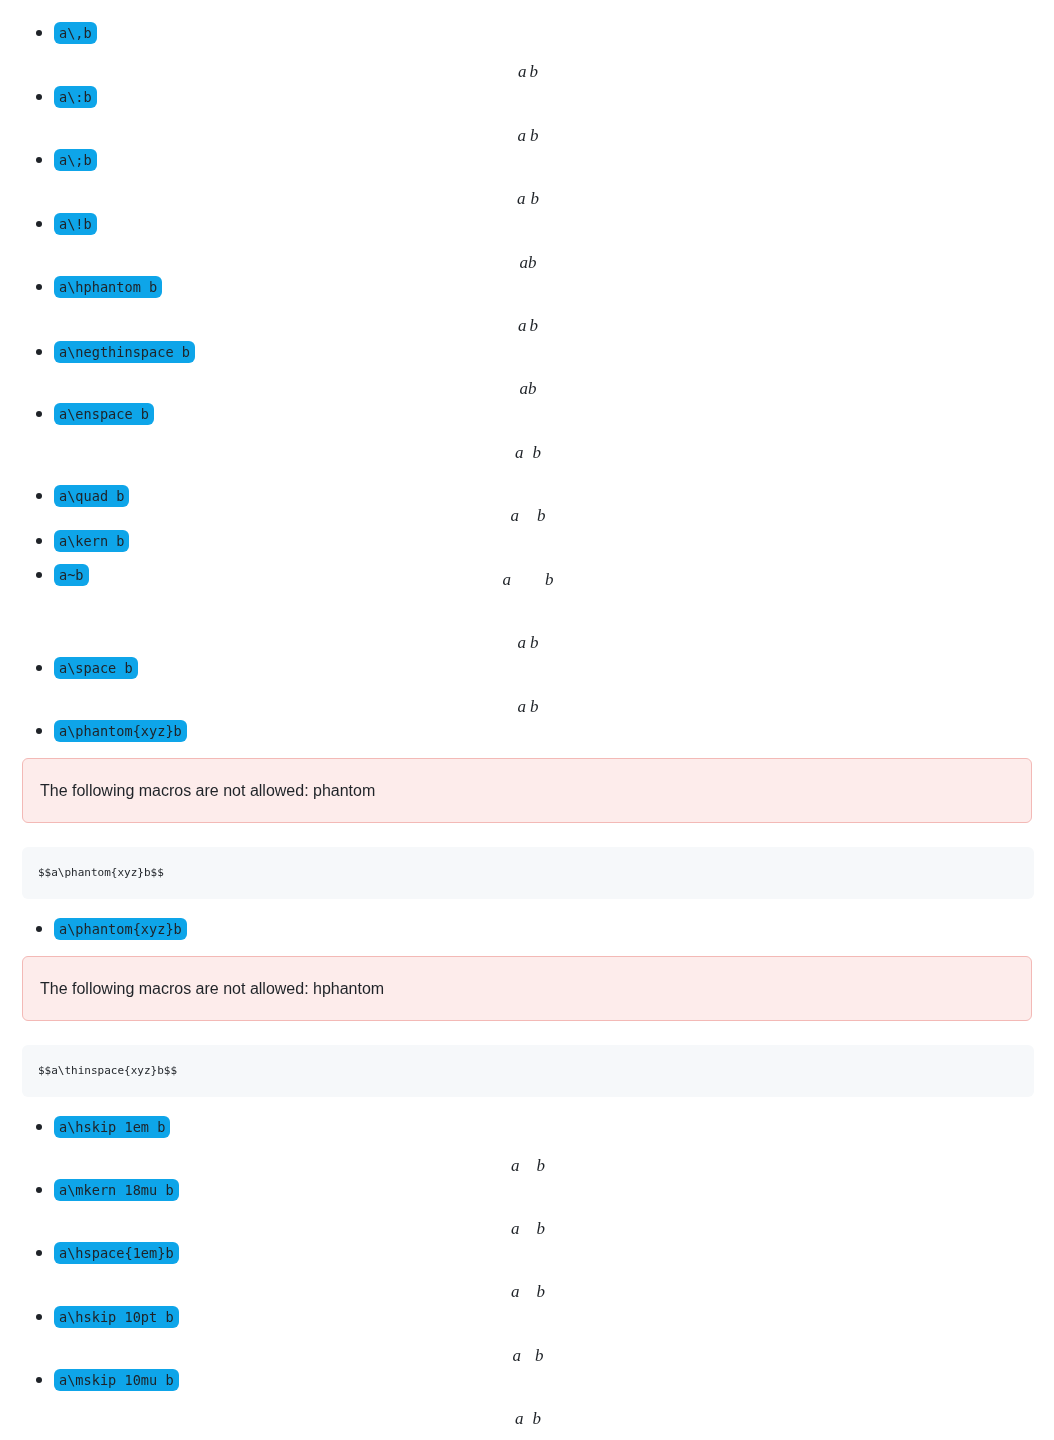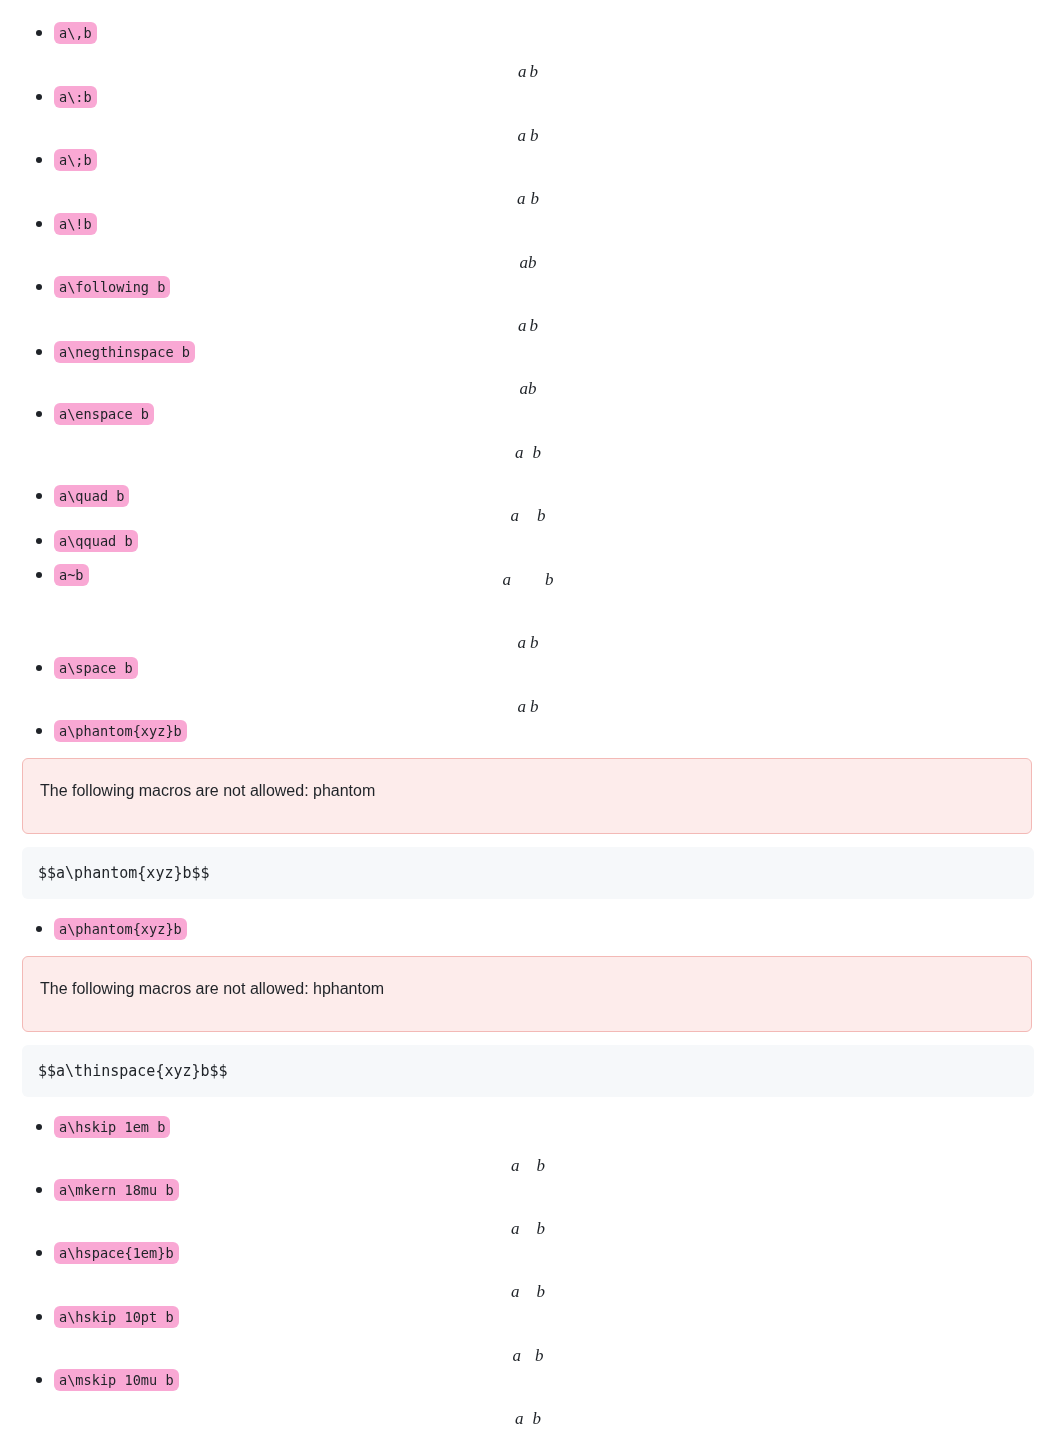--- a/index.html
+++ b/index.html
@@ -31,21 +31,21 @@
       border-radius: 50%;
       background: #1f2328;
     }
     .code {
       position: absolute;
       left: 54px;
       top: 2px;
       height: 22px;
       line-height: 22px;
       padding: 0 5px;
-      background: #f9a8d4;
+      background: #0ea5e9;
       border-radius: 6px;
       font-family: "DejaVu Sans Mono", monospace;
       font-size: 13.6px;
       color: #1f2328;
       white-space: pre;
     }
     .math {
       position: absolute;
       left: 0;
       width: 1056px;
@@ -56,21 +56,21 @@
       color: #1f2328;
       white-space: pre;
       height: 22px;
       line-height: 22px;
     }
     .math .a, .math .b { display: inline-block; }
     .error {
       position: absolute;
       left: 22px;
       width: 1010px;
-      height: 76px;
+      height: 65px;
       background: #fdeceb;
       border: 1px solid #f3b9b6;
       border-radius: 6px;
       box-sizing: border-box;
     }
     .error span {
       position: absolute;
       left: 17px;
       top: 0;
       line-height: 64px;
@@ -84,21 +84,21 @@
       height: 52px;
       background: #f6f8fa;
       border-radius: 6px;
     }
     .pre span {
       position: absolute;
       left: 16px;
       top: 0;
       line-height: 52px;
       font-family: "DejaVu Sans Mono", monospace;
-      font-size: 15px;
+      font-size: 11px;
       color: #1f2328;
       white-space: pre;
     }
   </style>
 </head>
 <body>
 
 <div class="item" style="top:20px">
   <span class="bullet"></span>
   <code class="code">a\,b</code>
@@ -118,21 +118,21 @@
 <div class="math" style="top:188px"><span class="a">a</span><span style="display:inline-block;width:5px"></span><span class="b">b</span></div>
 
 <div class="item" style="top:211px">
   <span class="bullet"></span>
   <code class="code">a\!b</code>
 </div>
 <div class="math" style="top:252px"><span class="a">a</span><span style="display:inline-block;width:0px"></span><span class="b">b</span></div>
 
 <div class="item" style="top:274px">
   <span class="bullet"></span>
-  <code class="code">a\following b</code>
+  <code class="code">a\hphantom b</code>
 </div>
 <div class="math" style="top:315px"><span class="a">a</span><span style="display:inline-block;width:3px"></span><span class="b">b</span></div>
 
 <div class="item" style="top:339px">
   <span class="bullet"></span>
   <code class="code">a\negthinspace b</code>
 </div>
 <div class="math" style="top:378px"><span class="a">a</span><span style="display:inline-block;width:0px"></span><span class="b">b</span></div>
 
 <div class="item" style="top:401px">
@@ -142,21 +142,21 @@
 <div class="math" style="top:442px"><span class="a">a</span><span style="display:inline-block;width:9px"></span><span class="b">b</span></div>
 
 <div class="item" style="top:483px">
   <span class="bullet"></span>
   <code class="code">a\quad b</code>
 </div>
 <div class="math" style="top:505px"><span class="a">a</span><span style="display:inline-block;width:18px"></span><span class="b">b</span></div>
 
 <div class="item" style="top:528px">
   <span class="bullet"></span>
-  <code class="code">a\qquad b</code>
+  <code class="code">a\kern b</code>
 </div>
 <div class="math" style="top:569px"><span class="a">a</span><span style="display:inline-block;width:34px"></span><span class="b">b</span></div>
 
 <div class="item" style="top:562px">
   <span class="bullet"></span>
   <code class="code">a~b</code>
 </div>
 <div class="math" style="top:632px"><span class="a">a</span><span style="display:inline-block;width:4px"></span><span class="b">b</span></div>
 
 <div class="item" style="top:655px">

